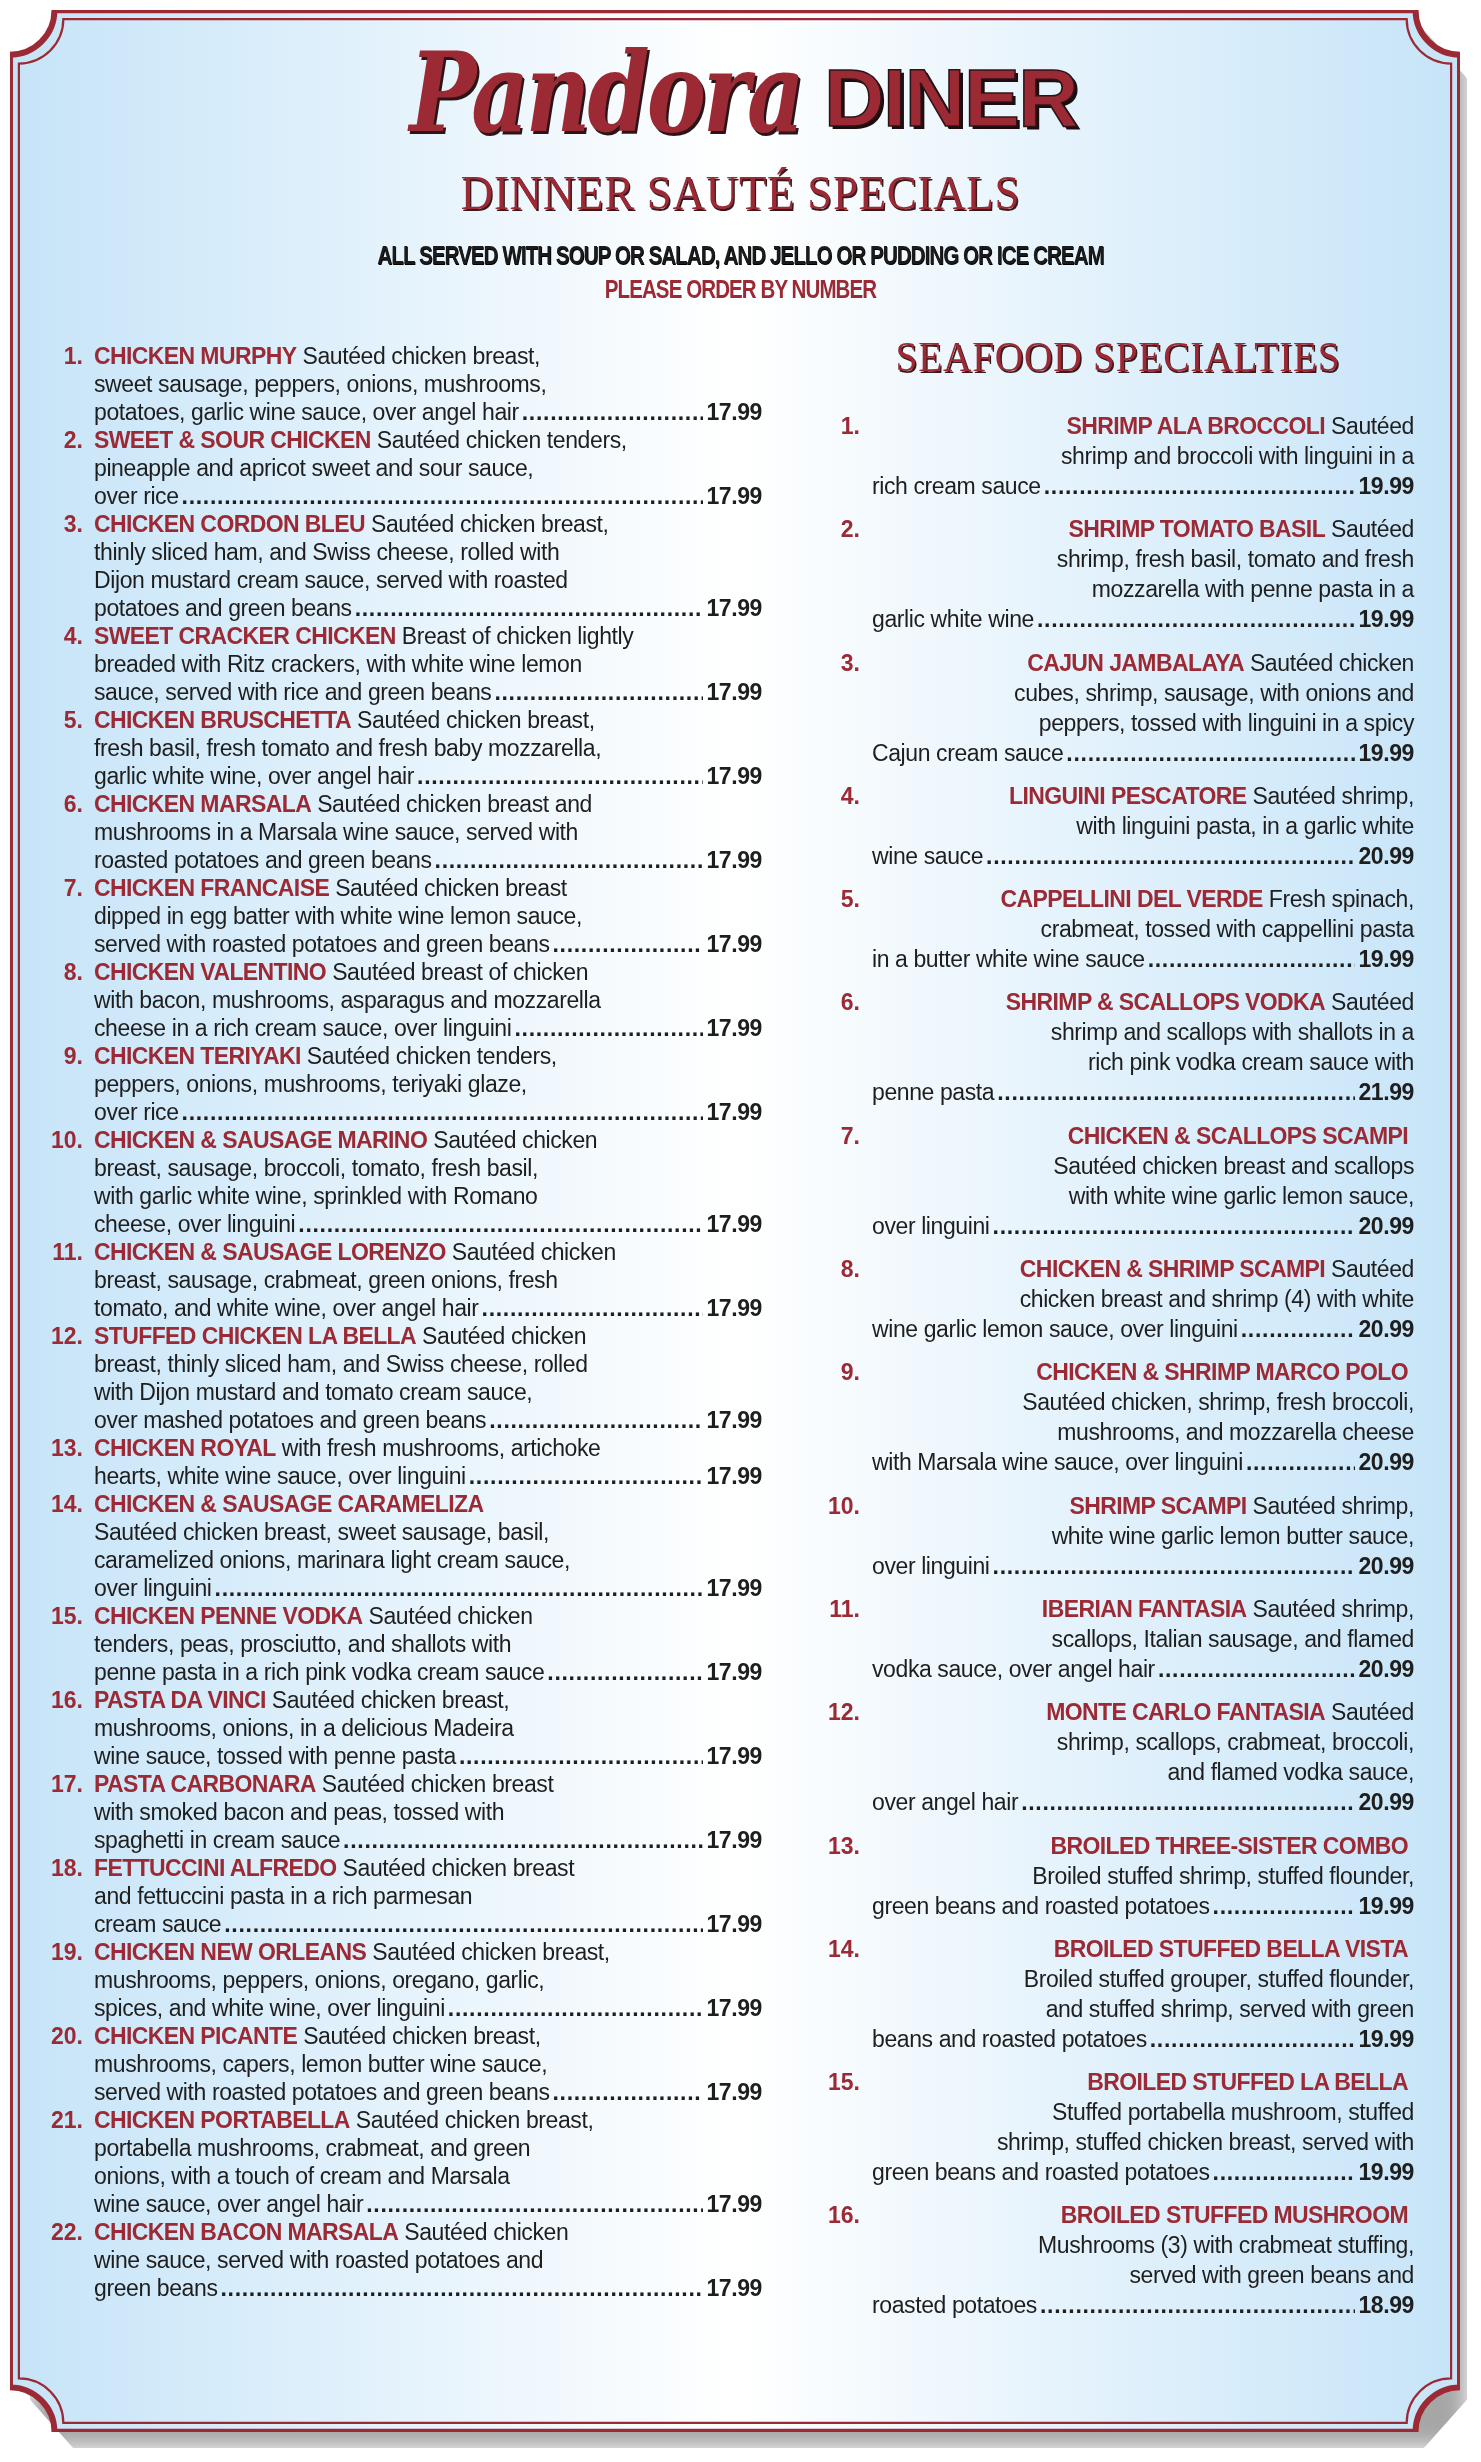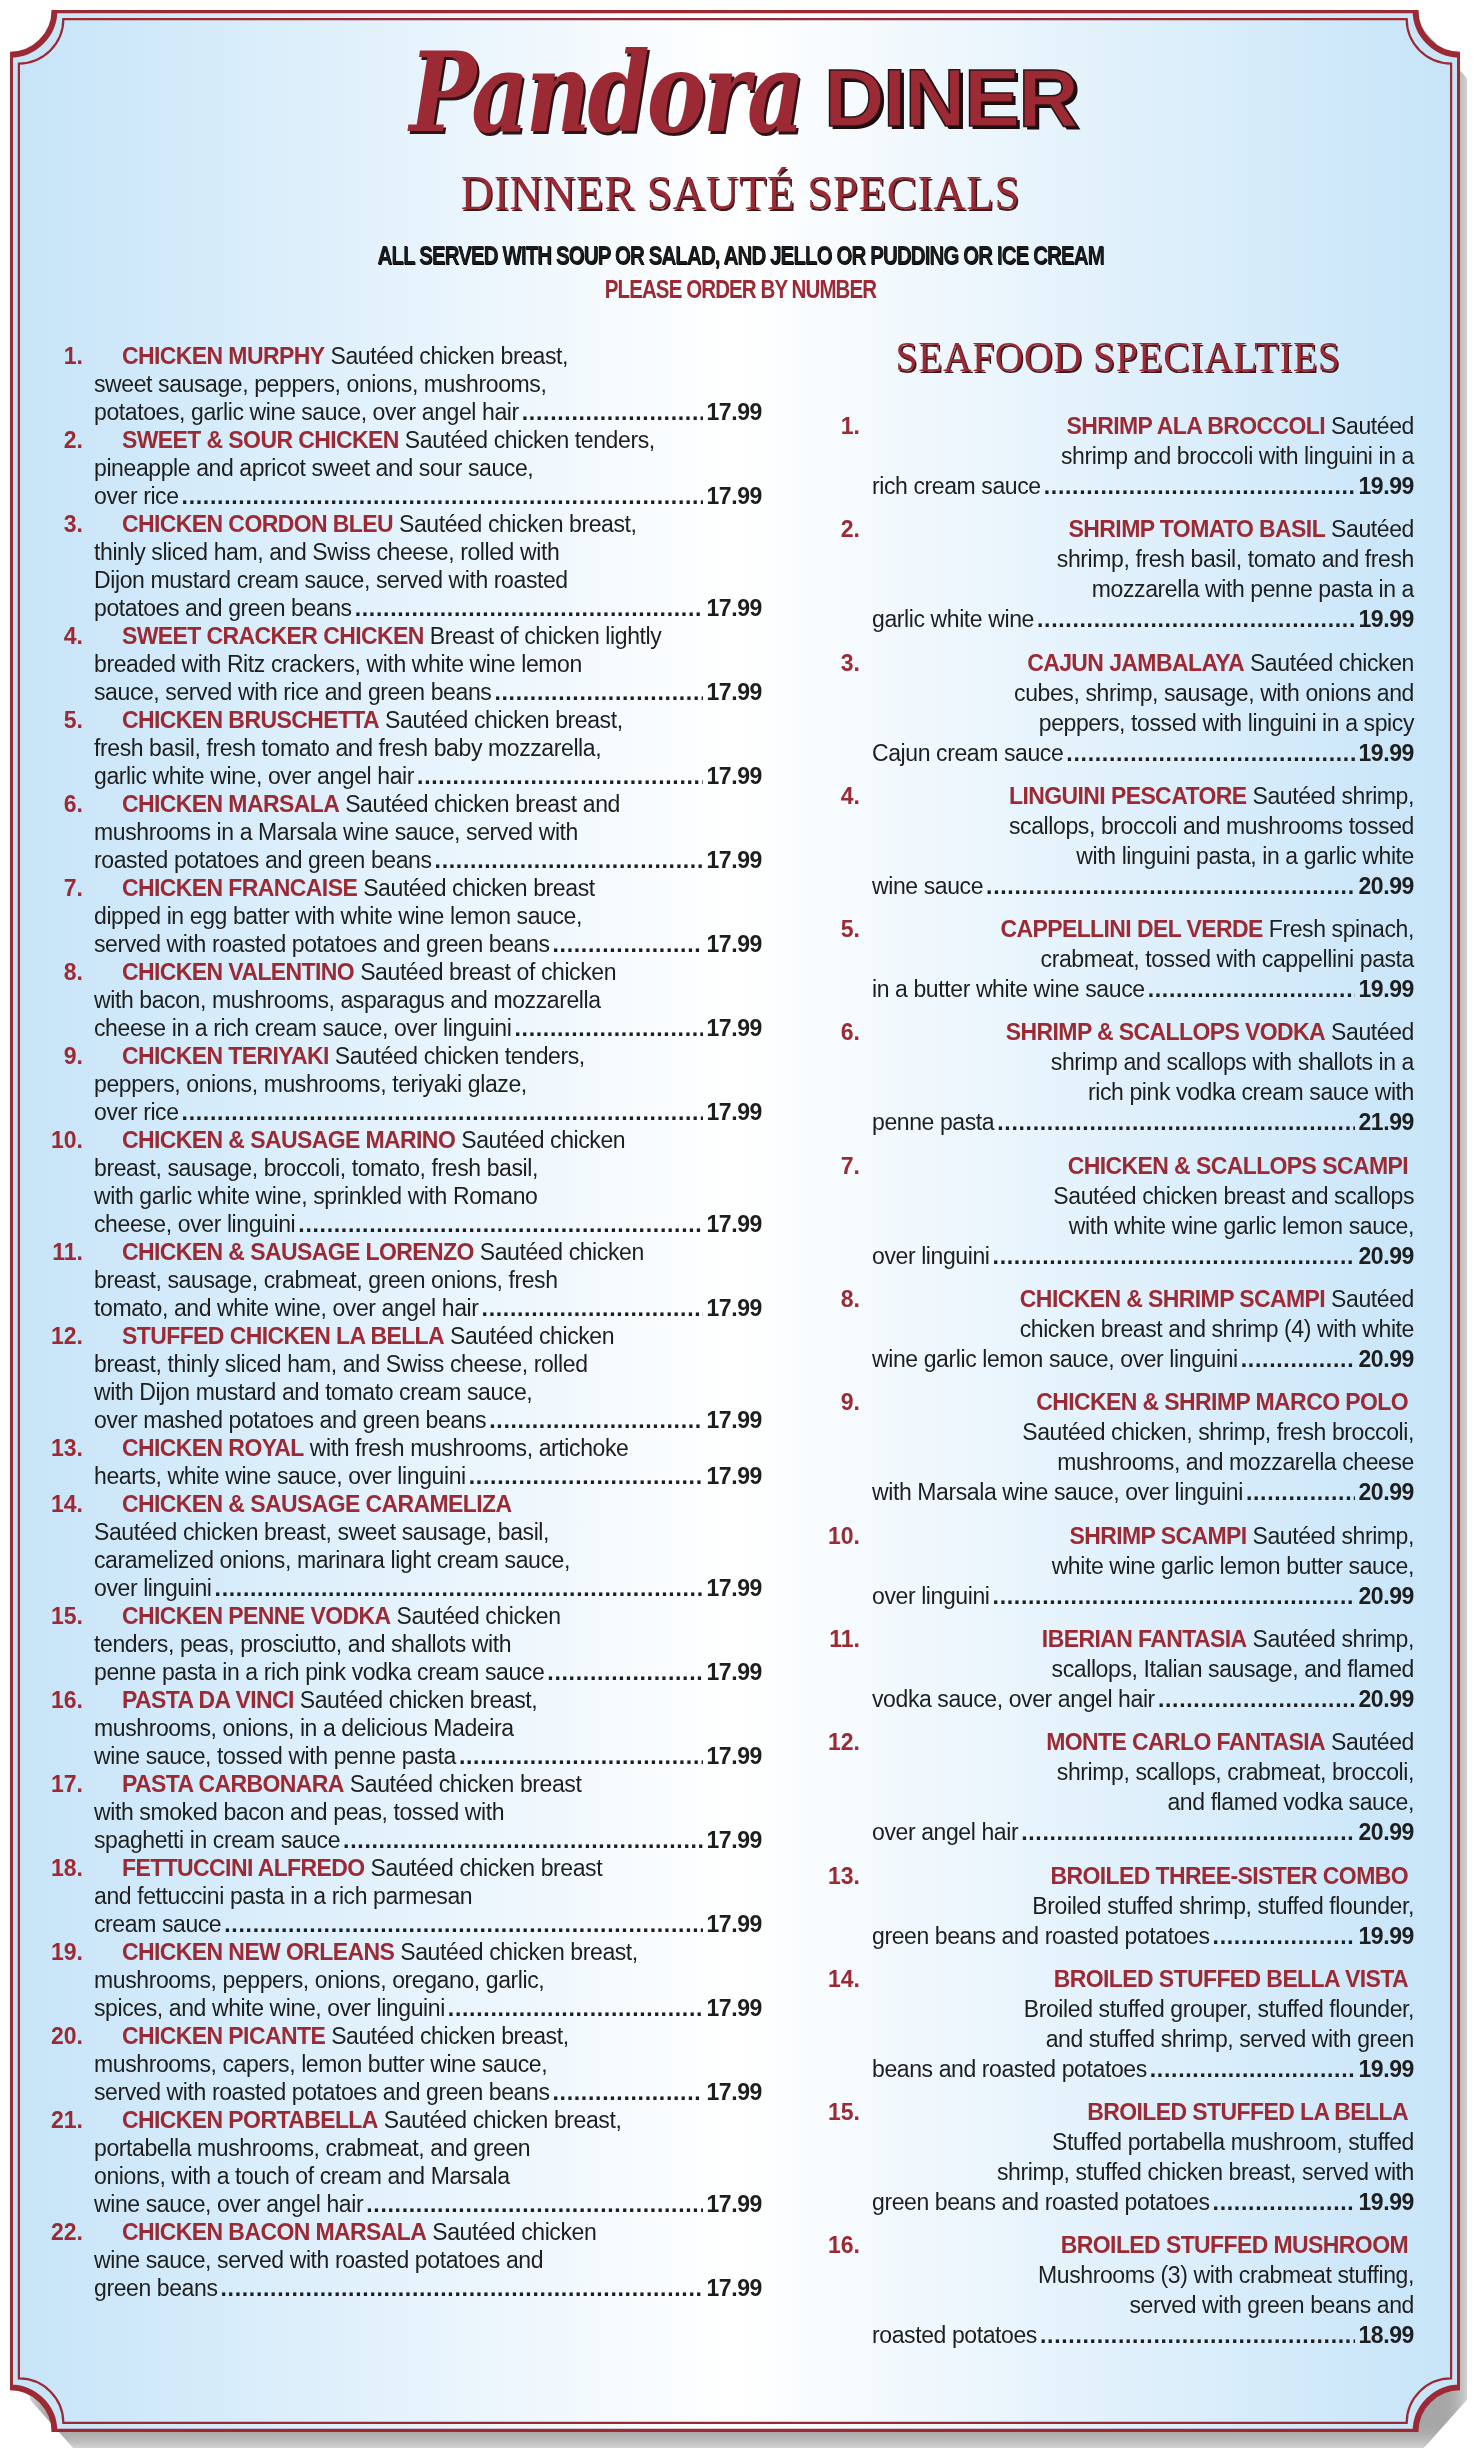--- a/index.html
+++ b/index.html
@@ -39,21 +39,21 @@
 
   .item { position:relative; padding-left:50px; }
   .col-right .item { padding-left:50px; margin-bottom:13.3px; }
   .num { position:absolute; left:0; top:0; font-weight:bold; color:#9b2a34; font-size:23px; line-height:28px; }
   .col-left .num { width:39px; text-align:right; }
   .col-right .num { width:41px; text-align:right; left:-3px; }
   .line { font-size:23px; line-height:28px; color:#1e1e1e; white-space:nowrap; letter-spacing:-0.4px;
           display:flex; align-items:baseline; }
   .col-right .line { line-height:30px;justify-content:flex-end; }
   .col-right .num { line-height:30px; }
-  .name { font-weight:bold; color:#9b2a34; letter-spacing:-0.6px; margin-right:6px;margin-left:28px; }
+  .name { font-weight:bold; color:#9b2a34; letter-spacing:-0.6px; margin-right:6px; }
   .dots { flex:1; overflow:hidden; white-space:nowrap; font-weight:bold; color:#1e1e1e; margin:0 3px; letter-spacing:0.7px; }
   .dots::before { content:"................................................................................................................................................................................"; }
   .price { font-weight:bold; color:#1e1e1e; letter-spacing:-0.4px; }
 </style>
 </head>
 <body>
 
 <div class="shadow"></div>
 
 <div class="frame">
@@ -478,23 +478,20 @@
             <span class="price">19.99</span>
           </div>
         </div>
         <div class="item">
           <span class="num">4.</span>
           <div class="line">
             <span class="name">LINGUINI PESCATORE</span>
             <span class="desc">Sautéed shrimp,</span>
           </div>
           <div class="line">
-            <span class="desc">scallops, broccoli and mushrooms tossed</span>
-          </div>
-          <div class="line">
             <span class="desc">with linguini pasta, in a garlic white</span>
           </div>
           <div class="line">
             <span class="desc">wine sauce</span>
             <span class="dots"></span>
             <span class="price">20.99</span>
           </div>
         </div>
         <div class="item">
           <span class="num">5.</span>

